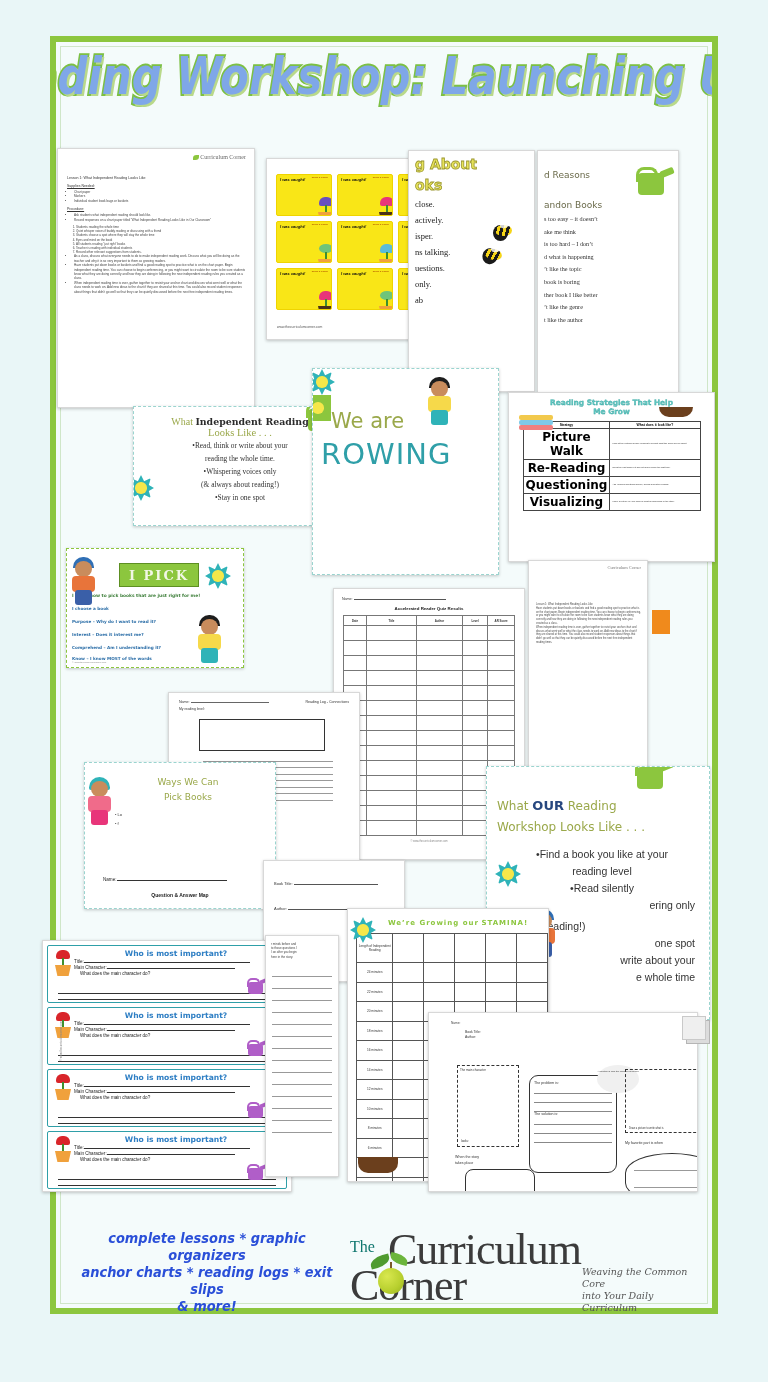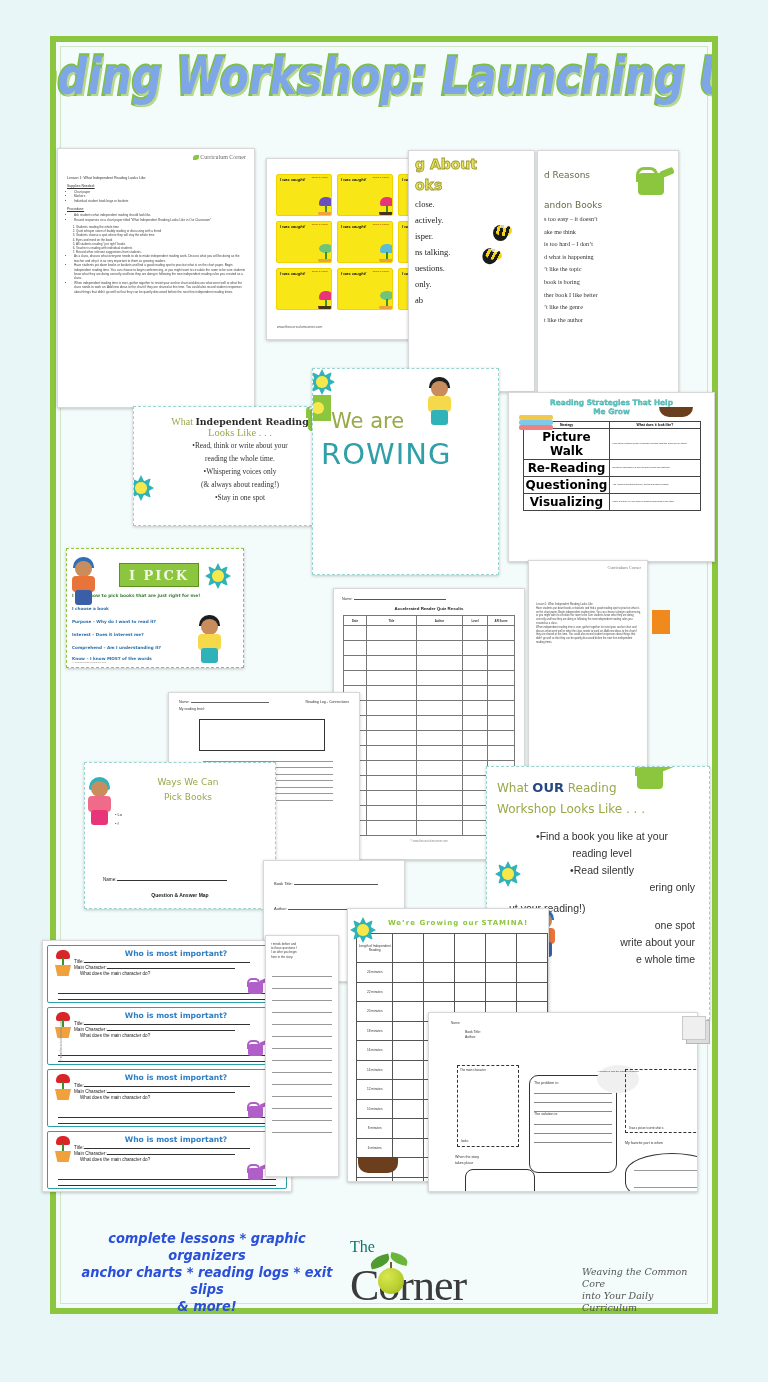--- a/index.html
+++ b/index.html
@@ -127,21 +127,21 @@
   #ways .nm i{display:inline-block;width:110px;border-bottom:.8px solid #333;}
   #ways .qa{position:absolute;left:0;right:0;bottom:10px;text-align:center;font-size:5px;font-weight:bold;color:#222;}
 
   
   #qa{left:263px;top:860px;width:140px;height:120px;}
   #qa .l{font-size:4px;color:#333;margin:20px 0 0 10px;}
   #qa .l i{display:inline-block;width:84px;border-bottom:.7px solid #555;}
 
   
   #our{left:486px;top:766px;width:222px;height:252px;border:1px dashed #9ad4cf;}
-  #our .t{font-family:"DejaVu Sans",sans-serif;font-size:12px;color:#9aa84a;margin:10px 0 0 10px;line-height:21px;}
+  #our .t{font-family:"DejaVu Sans",sans-serif;font-size:12px;color:#9aa84a;margin:28px 0 0 10px;line-height:21px;}
   #our .t b{color:#27477f;font-weight:bold;font-size:13px;}
   #our .bl{font-family:"Liberation Sans",sans-serif;font-size:10.5px;color:#333;text-align:center;line-height:17px;margin:8px 14px 0 22px;}
 
   
   #who{left:42px;top:940px;width:248px;height:250px;}
   .whocard{position:absolute;left:4px;width:238px;height:56px;border:1.6px solid #2f9fa8;border-radius:2px;background:#fff;}
   .whocard .hd{text-align:center;font-family:"DejaVu Sans",sans-serif;font-weight:bold;font-size:7.6px;color:#2f7fc4;margin:3px 0 0 18px;}
   .whocard .ln{font-size:4.6px;color:#222;margin:1px 0 0 26px;}
   .whocard .ln i{display:inline-block;border-bottom:.8px solid #333;}
   .whocard .q{font-size:4.6px;color:#222;margin:1px 0 0 32px;}
@@ -961,20 +961,21 @@
   <div class="cube" style="left:686px;top:1020px;"></div>
 
   <div class="foot">
     <div class="left">
       <div>complete lessons * graphic organizers</div>
       <div>anchor charts * reading logs * exit slips</div>
       <div>&amp; more!</div>
     </div>
     <div class="logo">
       <div class="the">The</div>
+      <div class="cur">Curriculum</div>
       <div class="cor">Corner</div>
       <div class="leaf1"></div>
       <div class="leaf2"></div>
       <div class="stem"></div>
       <div class="apple"></div>
       <div class="tag">
         <div>Weaving the Common Core</div>
         <div>into Your Daily Curriculum</div>
       </div>
     </div>

